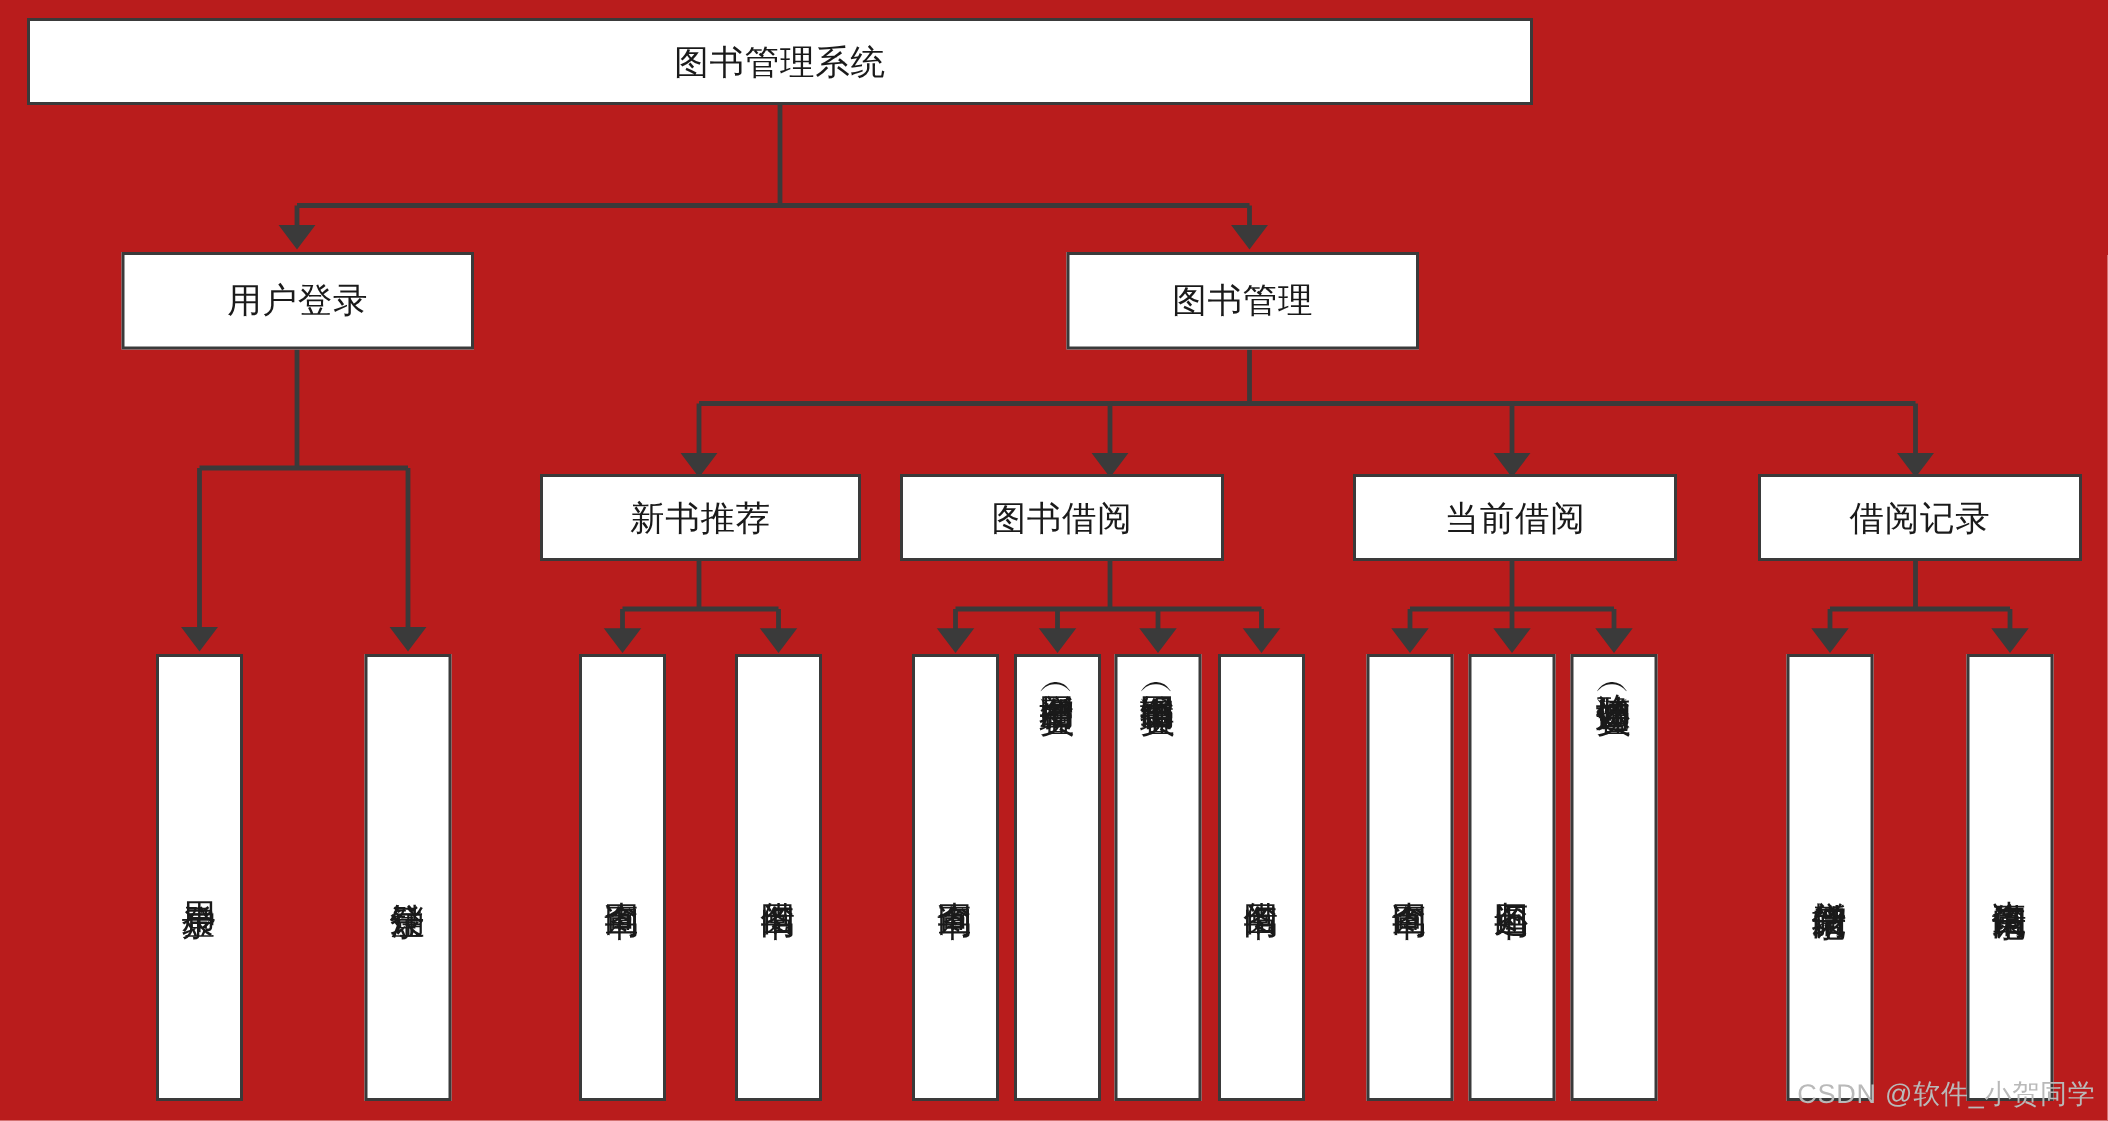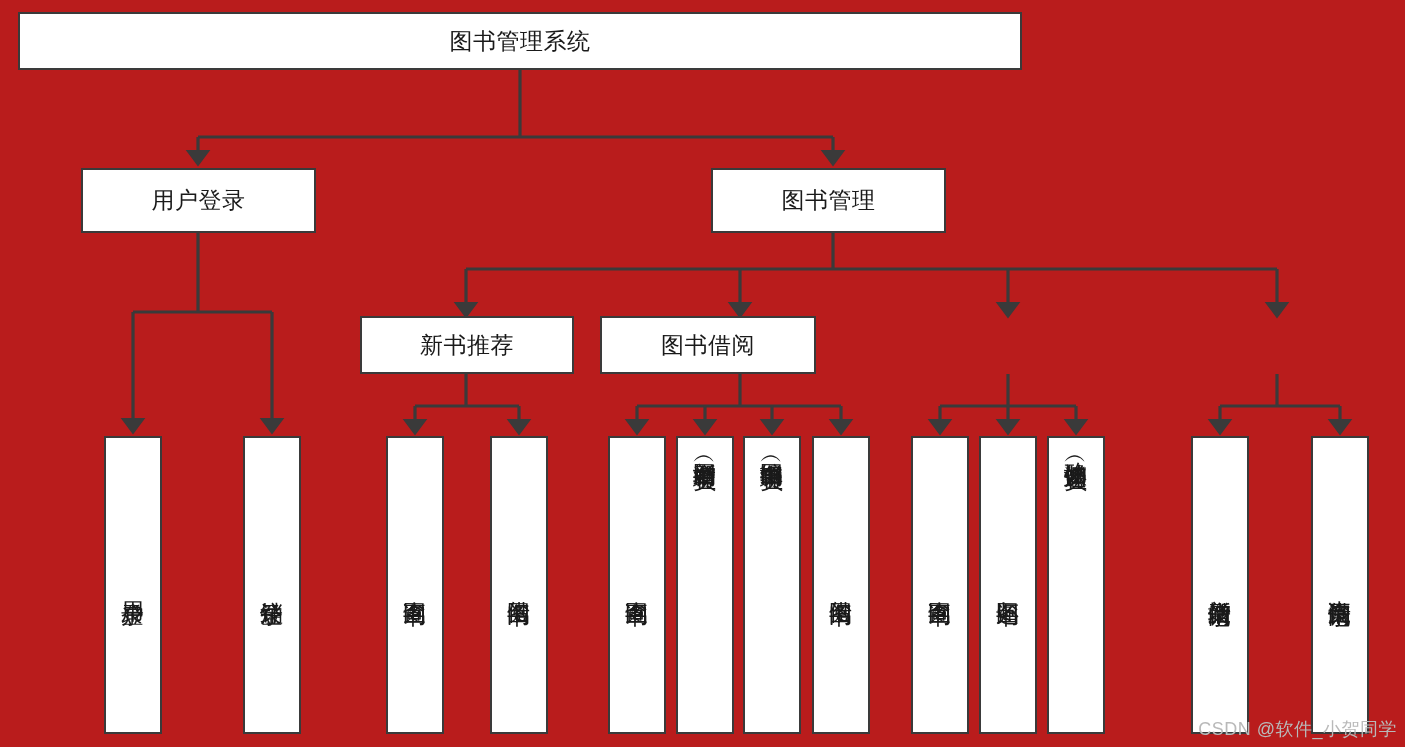--- a/index.html
+++ b/index.html
@@ -141,20 +141,26 @@
   <div class="node horizontal" style="left:711px; top:168px; width:235px; height:65px;justify-content:center;">
     <span class="node-label">图书管理</span>
   </div>
 
   <div class="node horizontal" style="left:360px; top:316px; width:214px; height:58px;text-align:center;">
     <span class="node-label">新书推荐</span>
   </div>
   <div class="node horizontal" style="left:600px; top:316px; width:216px; height:58px;">
     <span class="node-label">图书借阅</span>
   </div>
+  <div class="node horizontal" style="left:902px; top:316px; width:216px; height:58px;">
+    <span class="node-label">当前借阅</span>
+  </div>
+  <div class="node horizontal" style="left:1172px; top:316px; width:216px; height:58px;">
+    <span class="node-label">借阅记录</span>
+  </div>
 
   <div class="node vertical centered" style="left:104px; top:436px; width:58px; height:298px;">
     <span class="node-label">用户登录</span>
   </div>
   <div class="node vertical centered" style="left:243px; top:436px; width:58px; height:298px;">
     <span class="node-label">注销登录</span>
   </div>
 
   <div class="node vertical centered" style="left:386px; top:436px; width:58px; height:298px;">
     <span class="node-label">查询图书</span>

